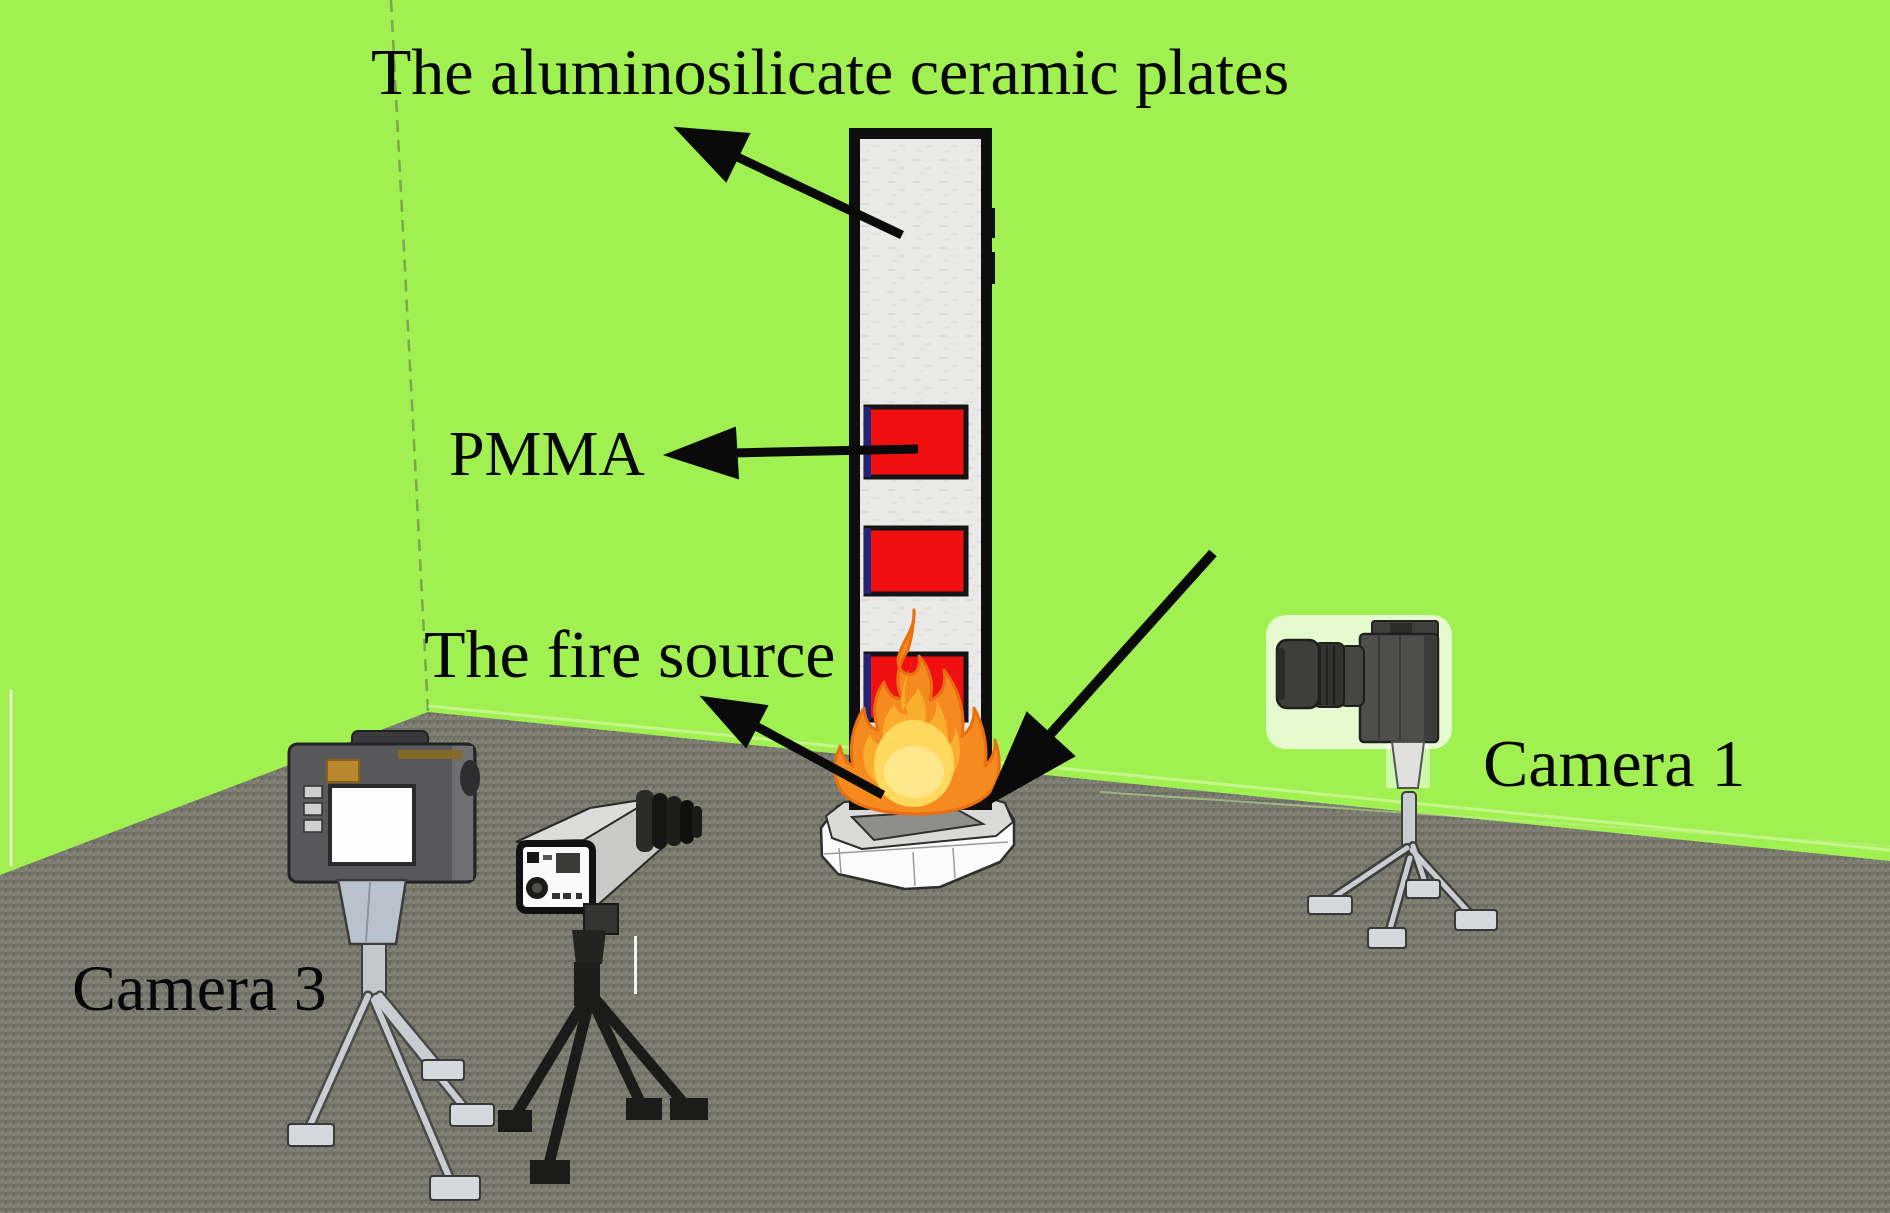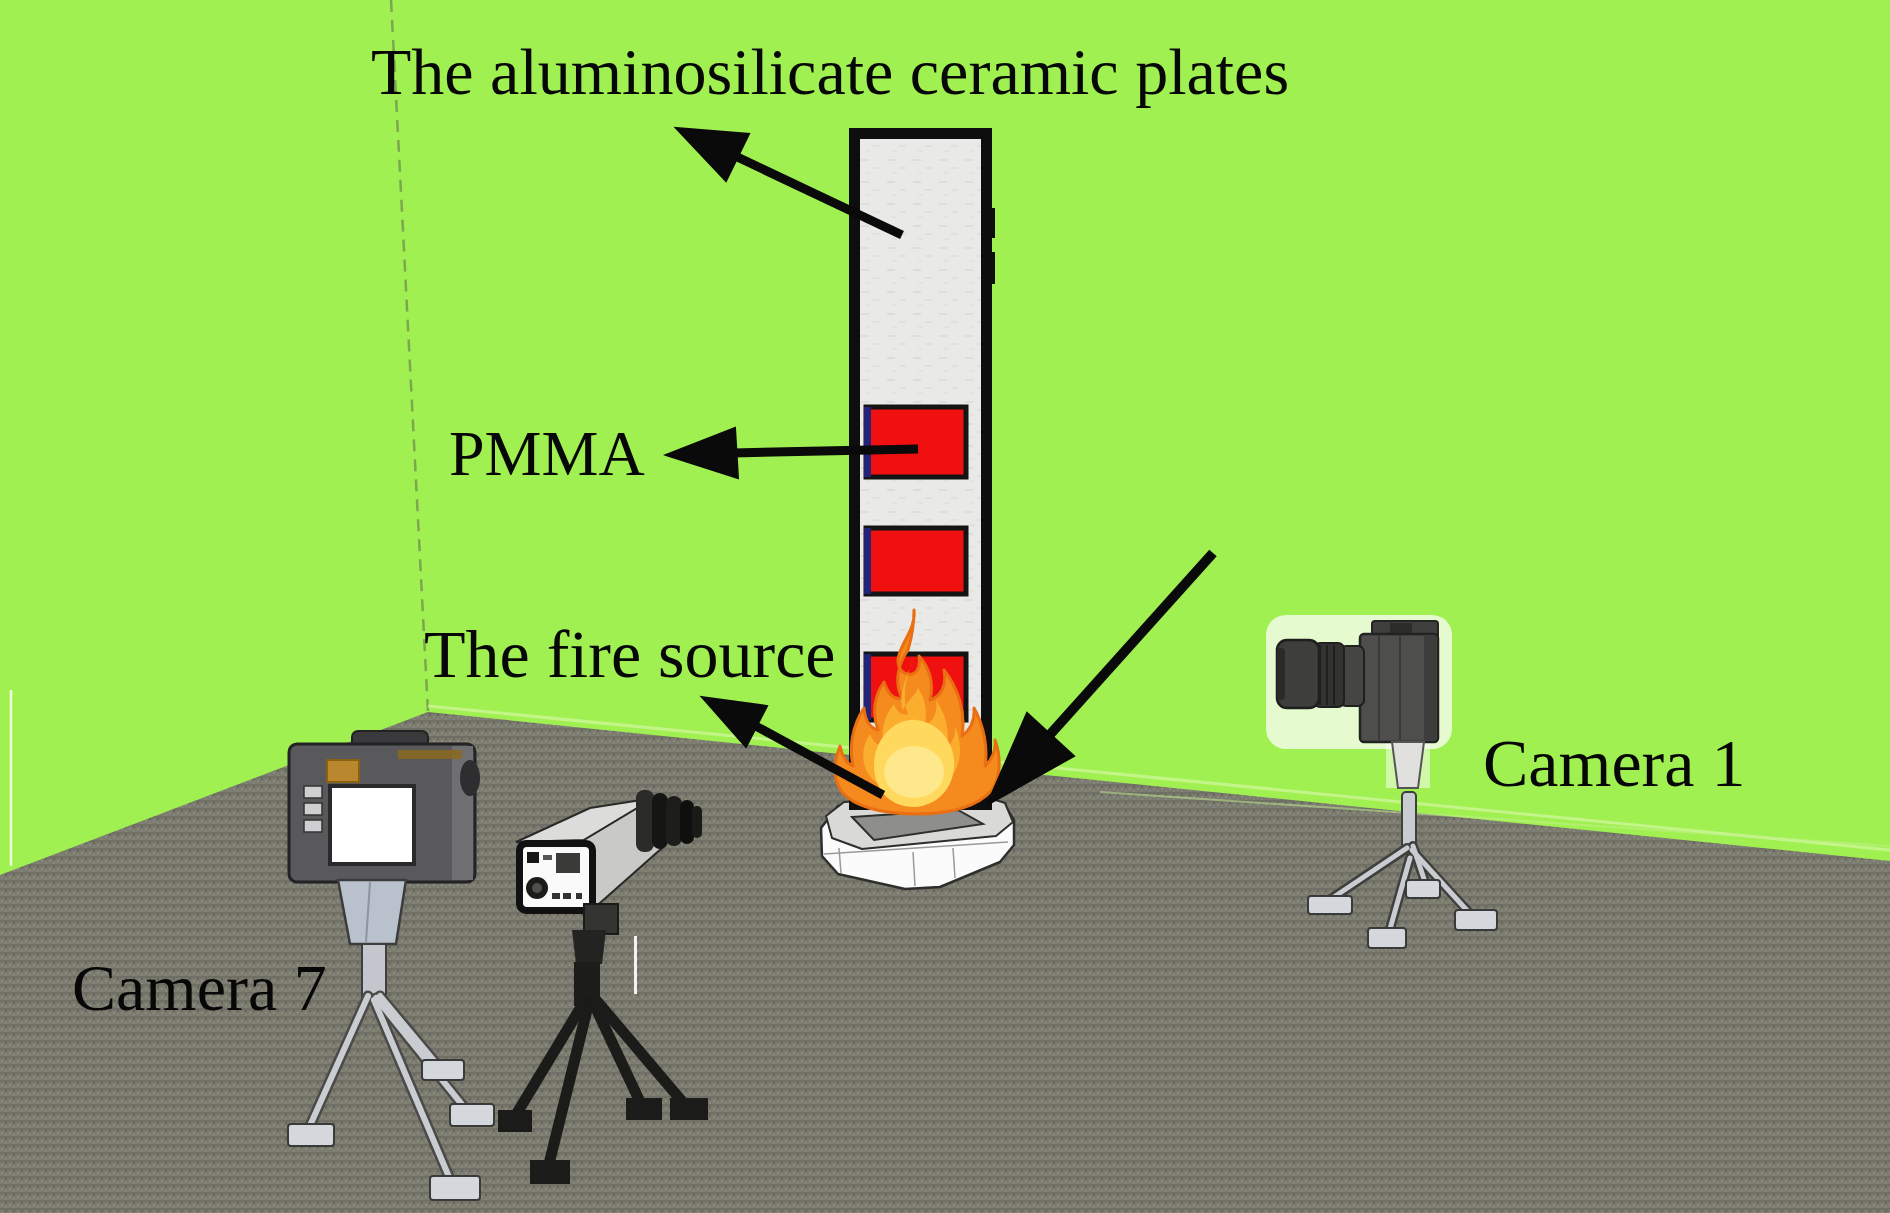--- a/index.html
+++ b/index.html
@@ -234,15 +234,15 @@
         <rect x="1455" y="910" width="42" height="20" rx="3"></rect>
       </g>
     </g>
   </g>
 </svg>
 
 <div class="lbl" style="left:371px;top:39px;font-size:66px;text-align:right;">The aluminosilicate ceramic plates</div>
 <div class="lbl" style="left:449px;top:422px;font-size:64px;">PMMA</div>
 <div class="lbl" style="left:416px;top:620px;font-size:68px;margin-left:8px;">The fire source</div>
 <div class="lbl" style="left:1483px;top:729px;font-size:68px;text-align:center;">Camera 1</div>
-<div class="lbl" style="left:72px;top:955px;font-size:66px;">Camera 7</div>
+<div class="lbl" style="left:72px;top:955px;font-size:66px;">Camera 3</div>
 
 </div>
 
 </body></html>

